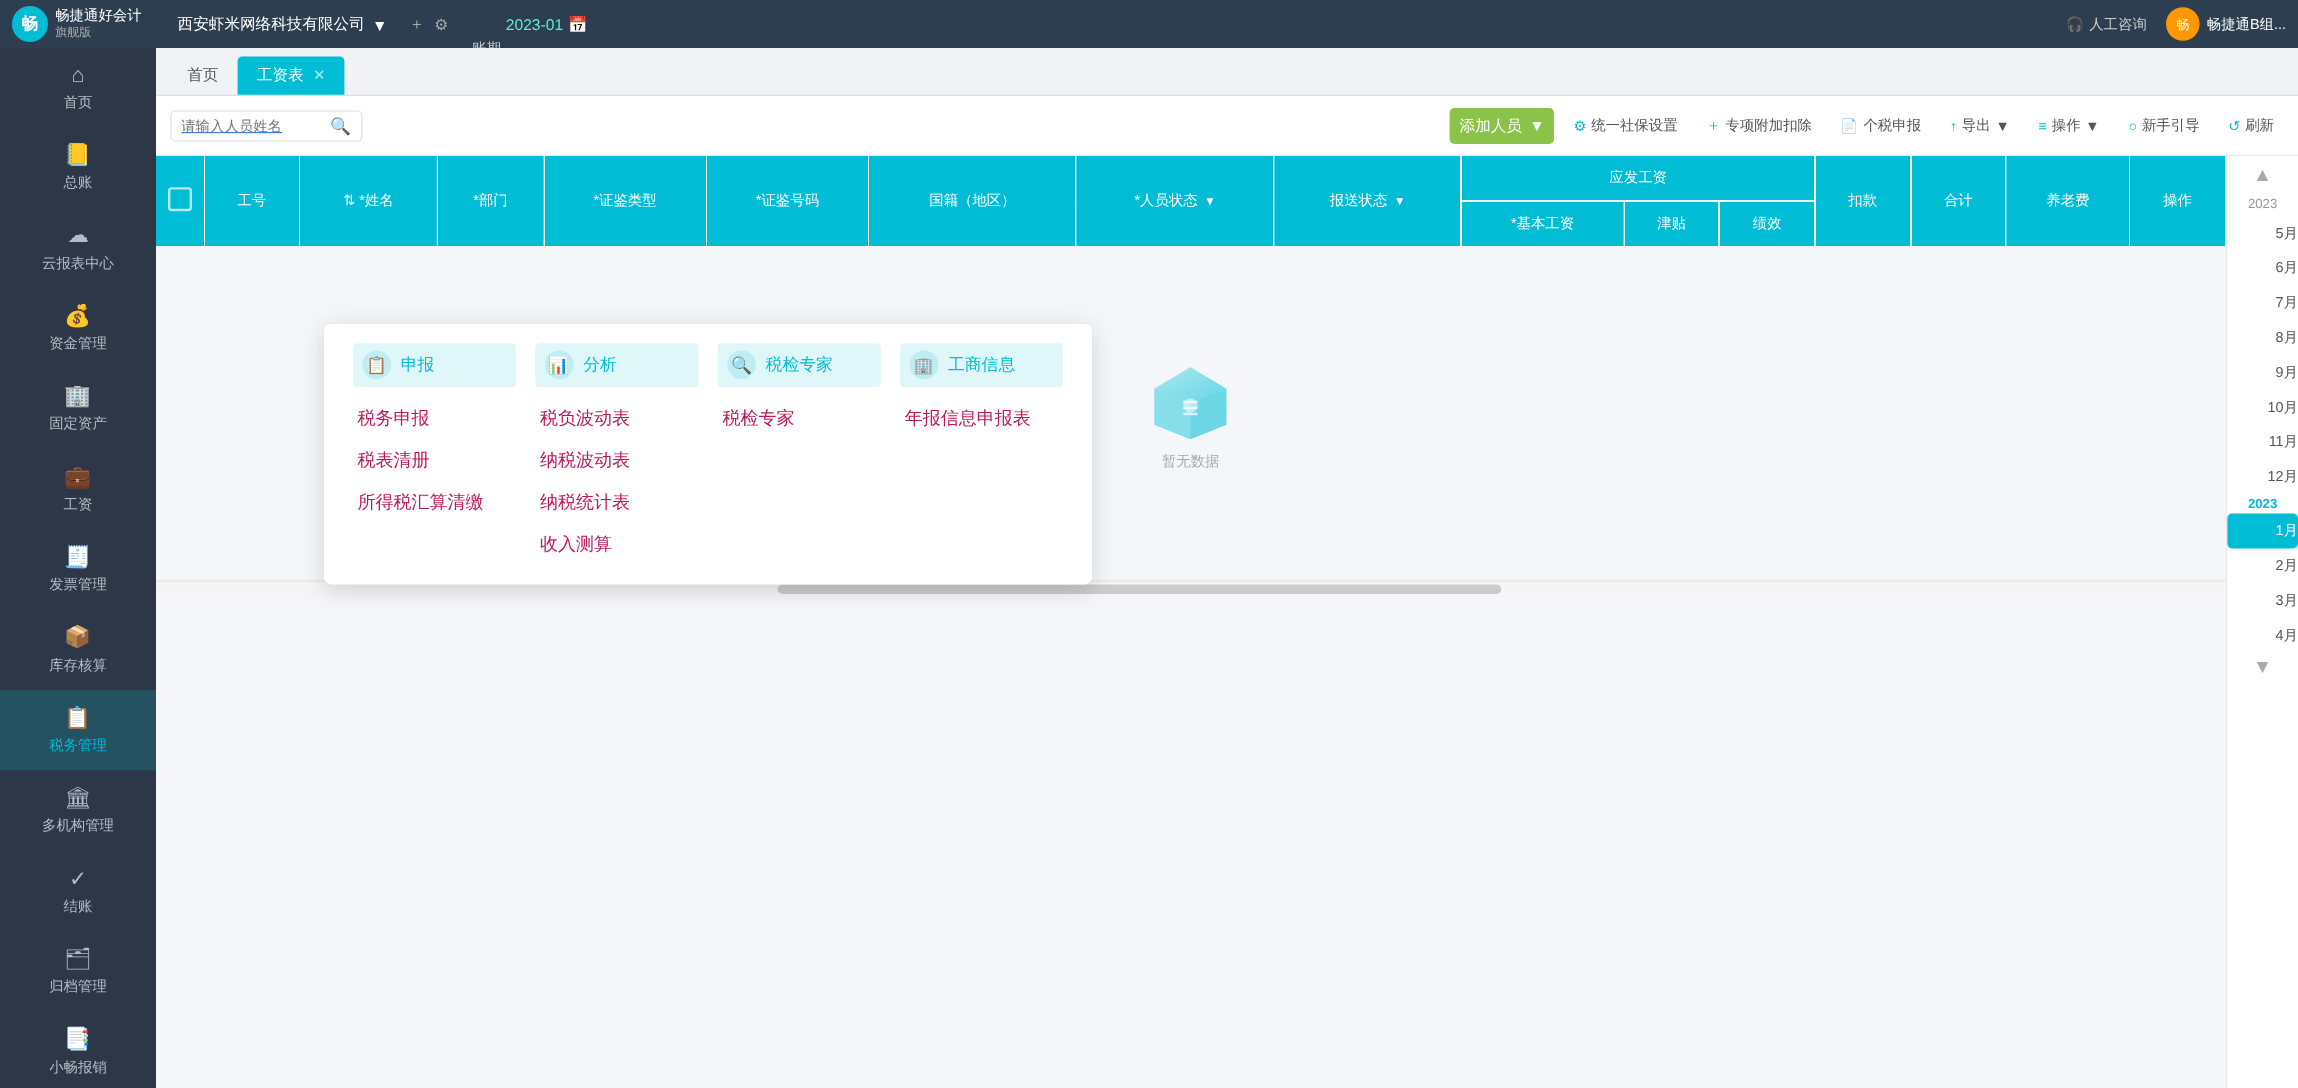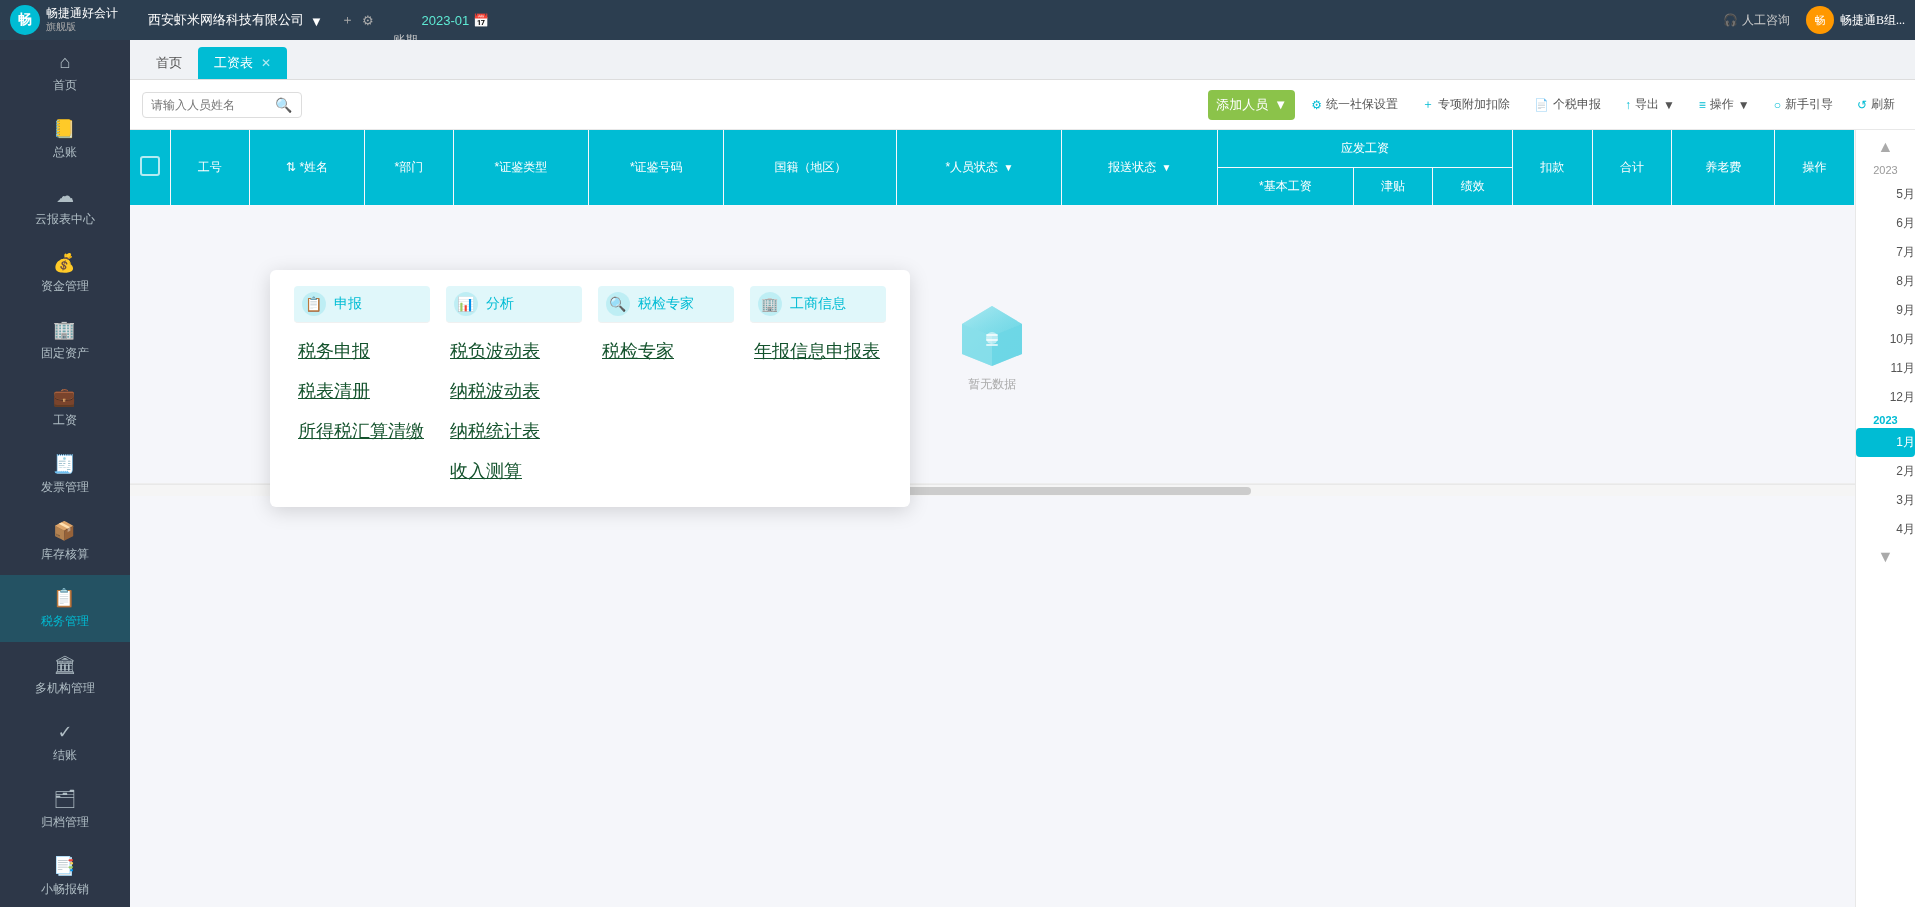--- a/index.html
+++ b/index.html
@@ -69,21 +69,21 @@
       gap: 6px;
       cursor: pointer;
     }
     .avatar-circle {
       width: 28px; height: 28px;
       border-radius: 50%;
       background: #ff9800;
       display: flex; align-items: center; justify-content: center;
       color: #fff; font-size: 11px;
     }
-    .avatar-name { color: #fff; font-size: 12px; font-family: Liberation Serif, serif; }
+    .avatar-name { color: #fff; font-size: 12px; }
 
     
     .main-layout { display: flex; flex: 1; overflow: hidden; }
 
     
     .sidebar {
       width: 130px;
       background: #2d3748;
       display: flex;
       flex-direction: column;
@@ -163,21 +163,22 @@
       padding: 4px 8px;
       gap: 4px;
       background: #fff;
       width: 160px;
     }
     .search-input {
       border: none;
       outline: none;
       font-size: 12px;
       width: 120px;
-      color: #ef4444;
+      color: #3b82f6;
+      text-decoration: underline;
     }
     .search-icon { color: #aaa; font-size: 14px; }
     .toolbar-spacer { flex: 1; }
     .add-btn {
       background: #8bc34a;
       color: #fff;
       border: none;
       border-radius: 4px;
       padding: 6px 8px;
       font-size: 13px;
@@ -276,25 +277,24 @@
       color: #333;
       border-bottom: 1px solid #f0f0f0;
       margin-bottom: 8px;
     }
     .menu-section-header.申报 { color: #00bcd4; background: #e0f7fa; border-radius: 4px; padding: 6px 8px; }
     .menu-section-header.分析 { color: #00bcd4; background: #e0f7fa; border-radius: 4px; padding: 6px 8px; }
     .menu-section-header.税检 { color: #00bcd4; background: #e0f7fa; border-radius: 4px; padding: 6px 8px; }
     .menu-section-header.工商 { color: #00bcd4; background: #e0f7fa; border-radius: 4px; padding: 6px 8px; }
     .menu-item {
       padding: 8px 4px;
-      color: #14532d;
-      cursor: pointer;
-      font-size: 18px;
+      color: #be185d;
+      cursor: pointer;
+      font-size: 15px;
       border-radius: 4px;
-      text-decoration: underline;
     }
     .section-icon {
       width: 24px; height: 24px;
       border-radius: 50%;
       background: rgba(0,188,212,0.15);
       display: inline-flex;
       align-items: center;
       justify-content: center;
       font-size: 14px;
     }

